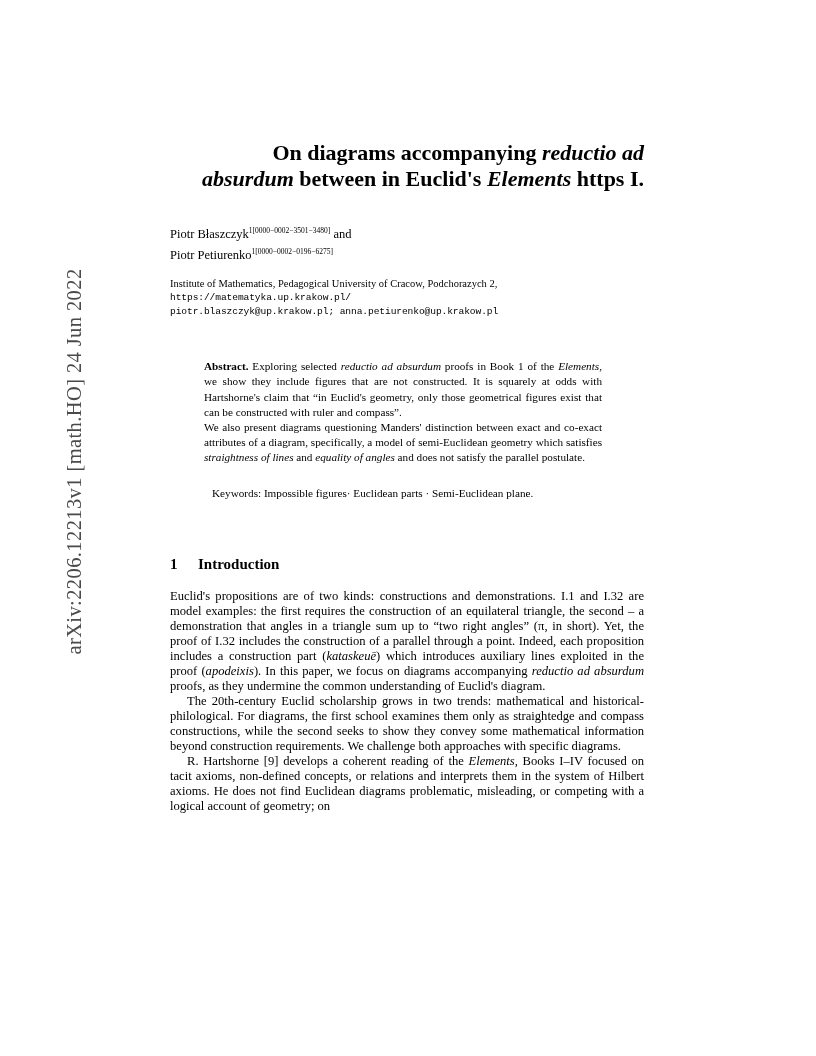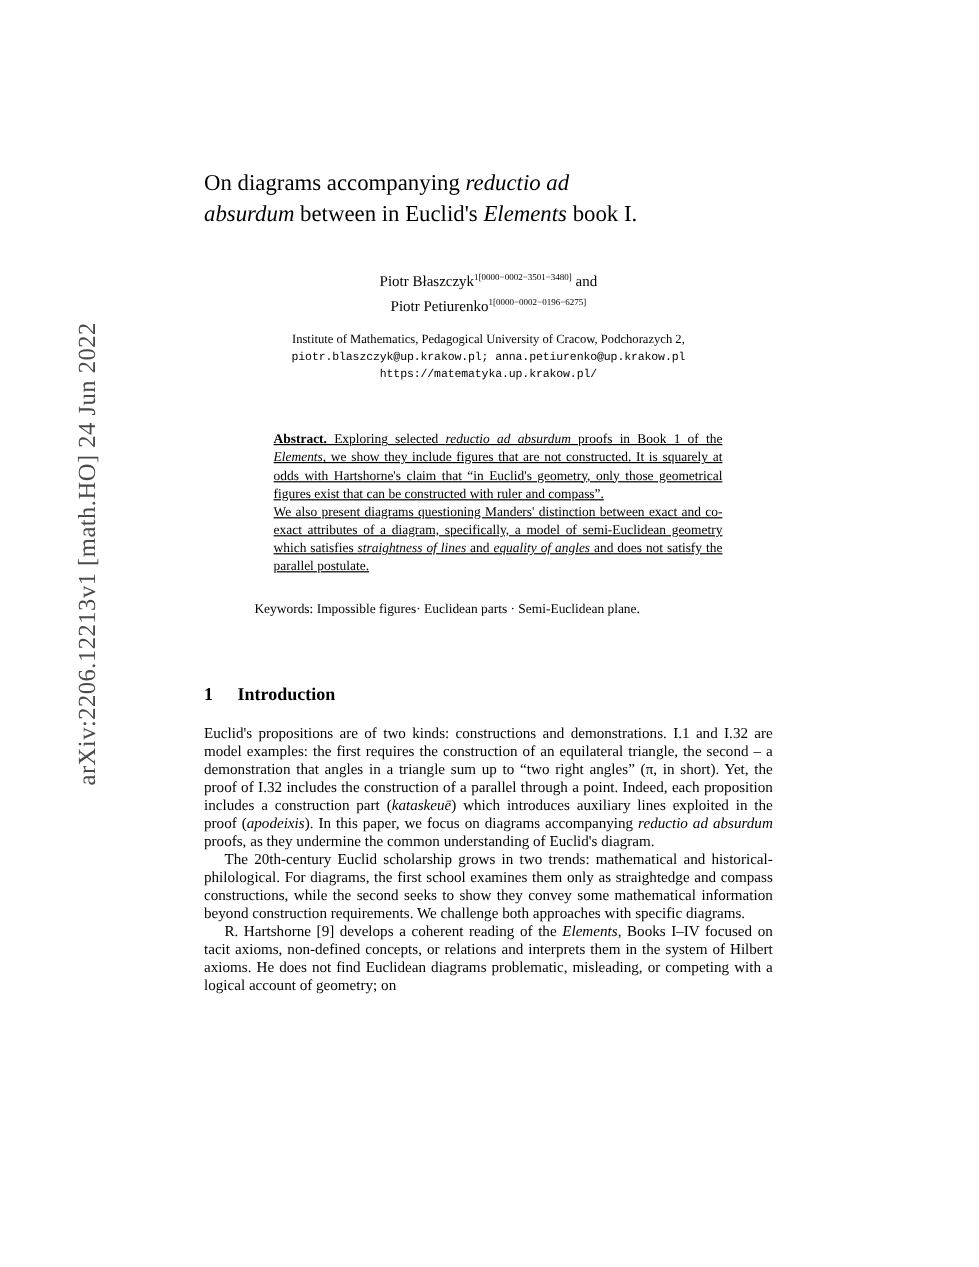--- a/index.html
+++ b/index.html
@@ -34,60 +34,58 @@
 
   #page {
     position: absolute;
     left: 170px;
     top: 140px;
     width: 474px;
   }
 
   
   .title {
-    font-size: 19px;
+    font-size: 22px;
     line-height: 26px;
-    text-align: left;
-    font-weight: normal;
+    text-align: right;
+    font-weight: bold;
     margin: 0 0 0 0;
   }
   .title .it { font-style: italic; }
 
   
   .authors {
     margin-top: 30px;
-    text-align: center;
+    text-align: left;
     font-size: 12.5px;
     line-height: 17px;
   }
   .authors sup {
     font-size: 7.5px;
     vertical-align: super;
   }
 
   
   .affil {
     margin-top: 13px;
-    text-align: center;
     font-size: 10.5px;
     line-height: 14px;
   }
   .affil .mono {
     font-family: "Liberation Mono", monospace;
     font-size: 9.6px;
     letter-spacing: -0.1px;
   }
 
   
   .abstract {
-    margin: 40px 42px 0 58px;
+    margin: 40px 42px 0 34px;
     font-size: 11.2px;
     line-height: 15.1px;
     text-align: justify;
-    text-decoration: underline;
   }
   .abstract p { margin: 0; }
   .abstract p + p { margin-top: 0px; }
   .abstract b { font-weight: bold; }
   .abstract i { font-style: italic; }
 
   .keywords {
     margin: 21px 42px 0 42px;
     font-size: 11.2px;
     line-height: 15px;
@@ -116,36 +114,36 @@
 </style>
 </head>
 <body>
 
 <div id="arxiv-stamp">arXiv:2206.12213v1  [math.HO]  24 Jun 2022</div>
 
 <div id="page">
 
   <h1 class="title">
     <span>On diagrams accompanying </span><span class="it">reductio ad</span><br>
-    <span class="it">absurdum</span><span> between in Euclid's </span><span class="it">Elements</span><span> book I.</span><br>
+    <span class="it">absurdum</span><span> between in Euclid's </span><span class="it">Elements</span><span> https I.</span><br>
   </h1>
 
   <div class="authors">
     <div>
       <span>Piotr Błaszczyk</span><sup>1[0000−0002−3501−3480]</sup><span> and</span>
     </div>
     <div>
       <span>Piotr Petiurenko</span><sup>1[0000−0002−0196−6275]</sup>
     </div>
   </div>
 
   <div class="affil">
     <div>Institute of Mathematics, Pedagogical University of Cracow, Podchorazych 2,</div>
+    <div class="mono">https://matematyka.up.krakow.pl/</div>
     <div class="mono">piotr.blaszczyk@up.krakow.pl; anna.petiurenko@up.krakow.pl</div>
-    <div class="mono">https://matematyka.up.krakow.pl/</div>
   </div>
 
   <div class="abstract">
     <p><b>Abstract.</b><span> Exploring selected </span><i>reductio ad absurdum</i><span> proofs in Book 1 of the </span><i>Elements</i><span>, we show they include figures that are not constructed. It is squarely at odds with Hartshorne's claim that “in Euclid's geometry, only those geometrical figures exist that can be constructed with ruler and compass”.</span></p>
     <p><span>We also present diagrams questioning Manders' distinction between exact and co-exact attributes of a diagram, specifically, a model of semi-Euclidean geometry which satisfies </span><i>straightness of lines</i><span> and </span><i>equality of angles</i><span> and does not satisfy the parallel postulate.</span></p>
   </div>
 
   <div class="keywords">
     <b>Keywords:</b><span> Impossible figures· Euclidean parts · Semi-Euclidean plane.</span>
   </div>

